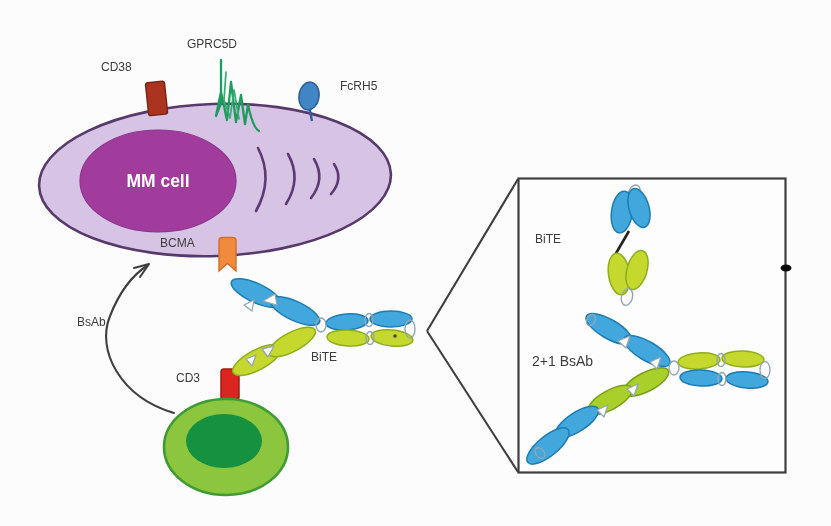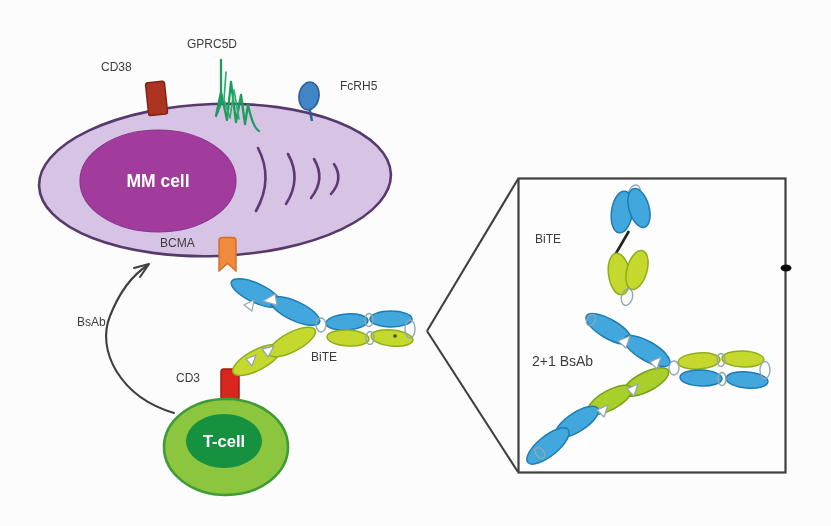--- a/index.html
+++ b/index.html
@@ -122,18 +122,17 @@
     </g>
   </svg>
 
   <div class="label" style="left:101px;top:61px;">CD38</div>
   <div class="label" style="left:187px;top:38px;">GPRC5D</div>
   <div class="label" style="left:340px;top:80px;">FcRH5</div>
   <div class="label cell-name" style="left:98px;top:172px;width:120px;font-size:17.5px;">MM cell</div>
   <div class="label" style="left:160px;top:237px;">BCMA</div>
   <div class="label" style="left:77px;top:316px;">BsAb</div>
   <div class="label" style="left:176px;top:372px;">CD3</div>
-  <div class="label cell-name" style="left:164px;top:432px;width:120px;font-size:16.5px;">T-cell</div>
   <div class="label" style="left:311px;top:351px;">BiTE</div>
   <div class="label" style="left:535px;top:233px;">BiTE</div>
   <div class="label" style="left:532px;top:354px;font-size:14px;">2+1 BsAb</div>
 
 </div>
 
 </body></html>

